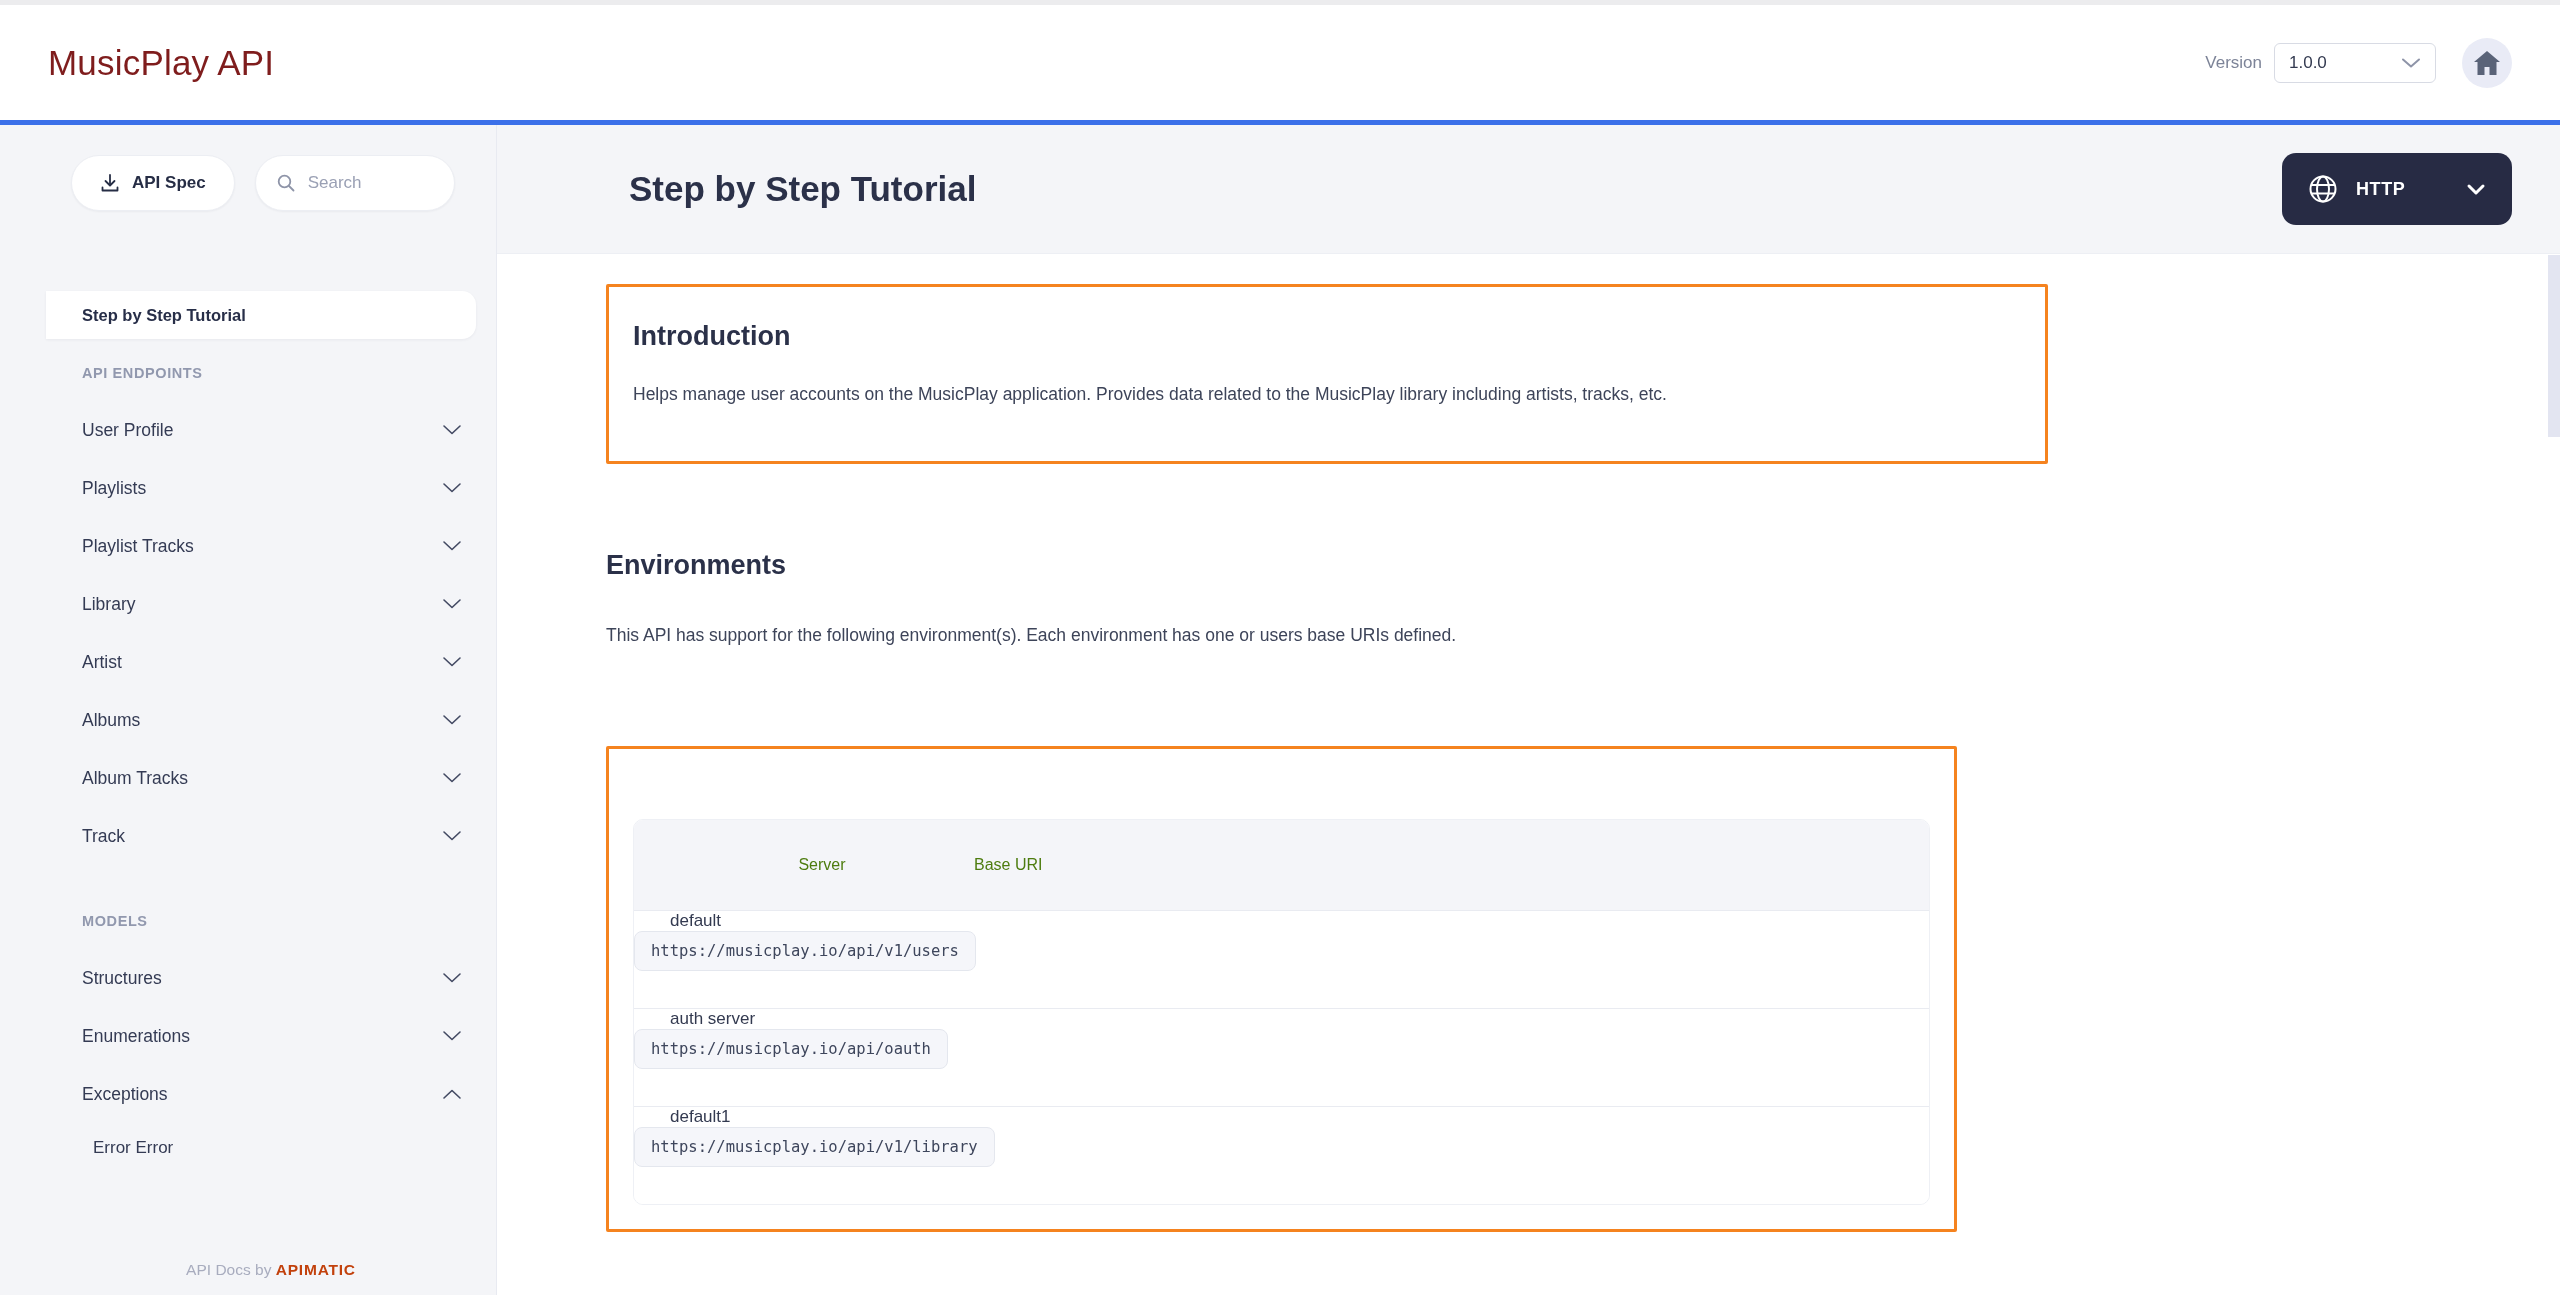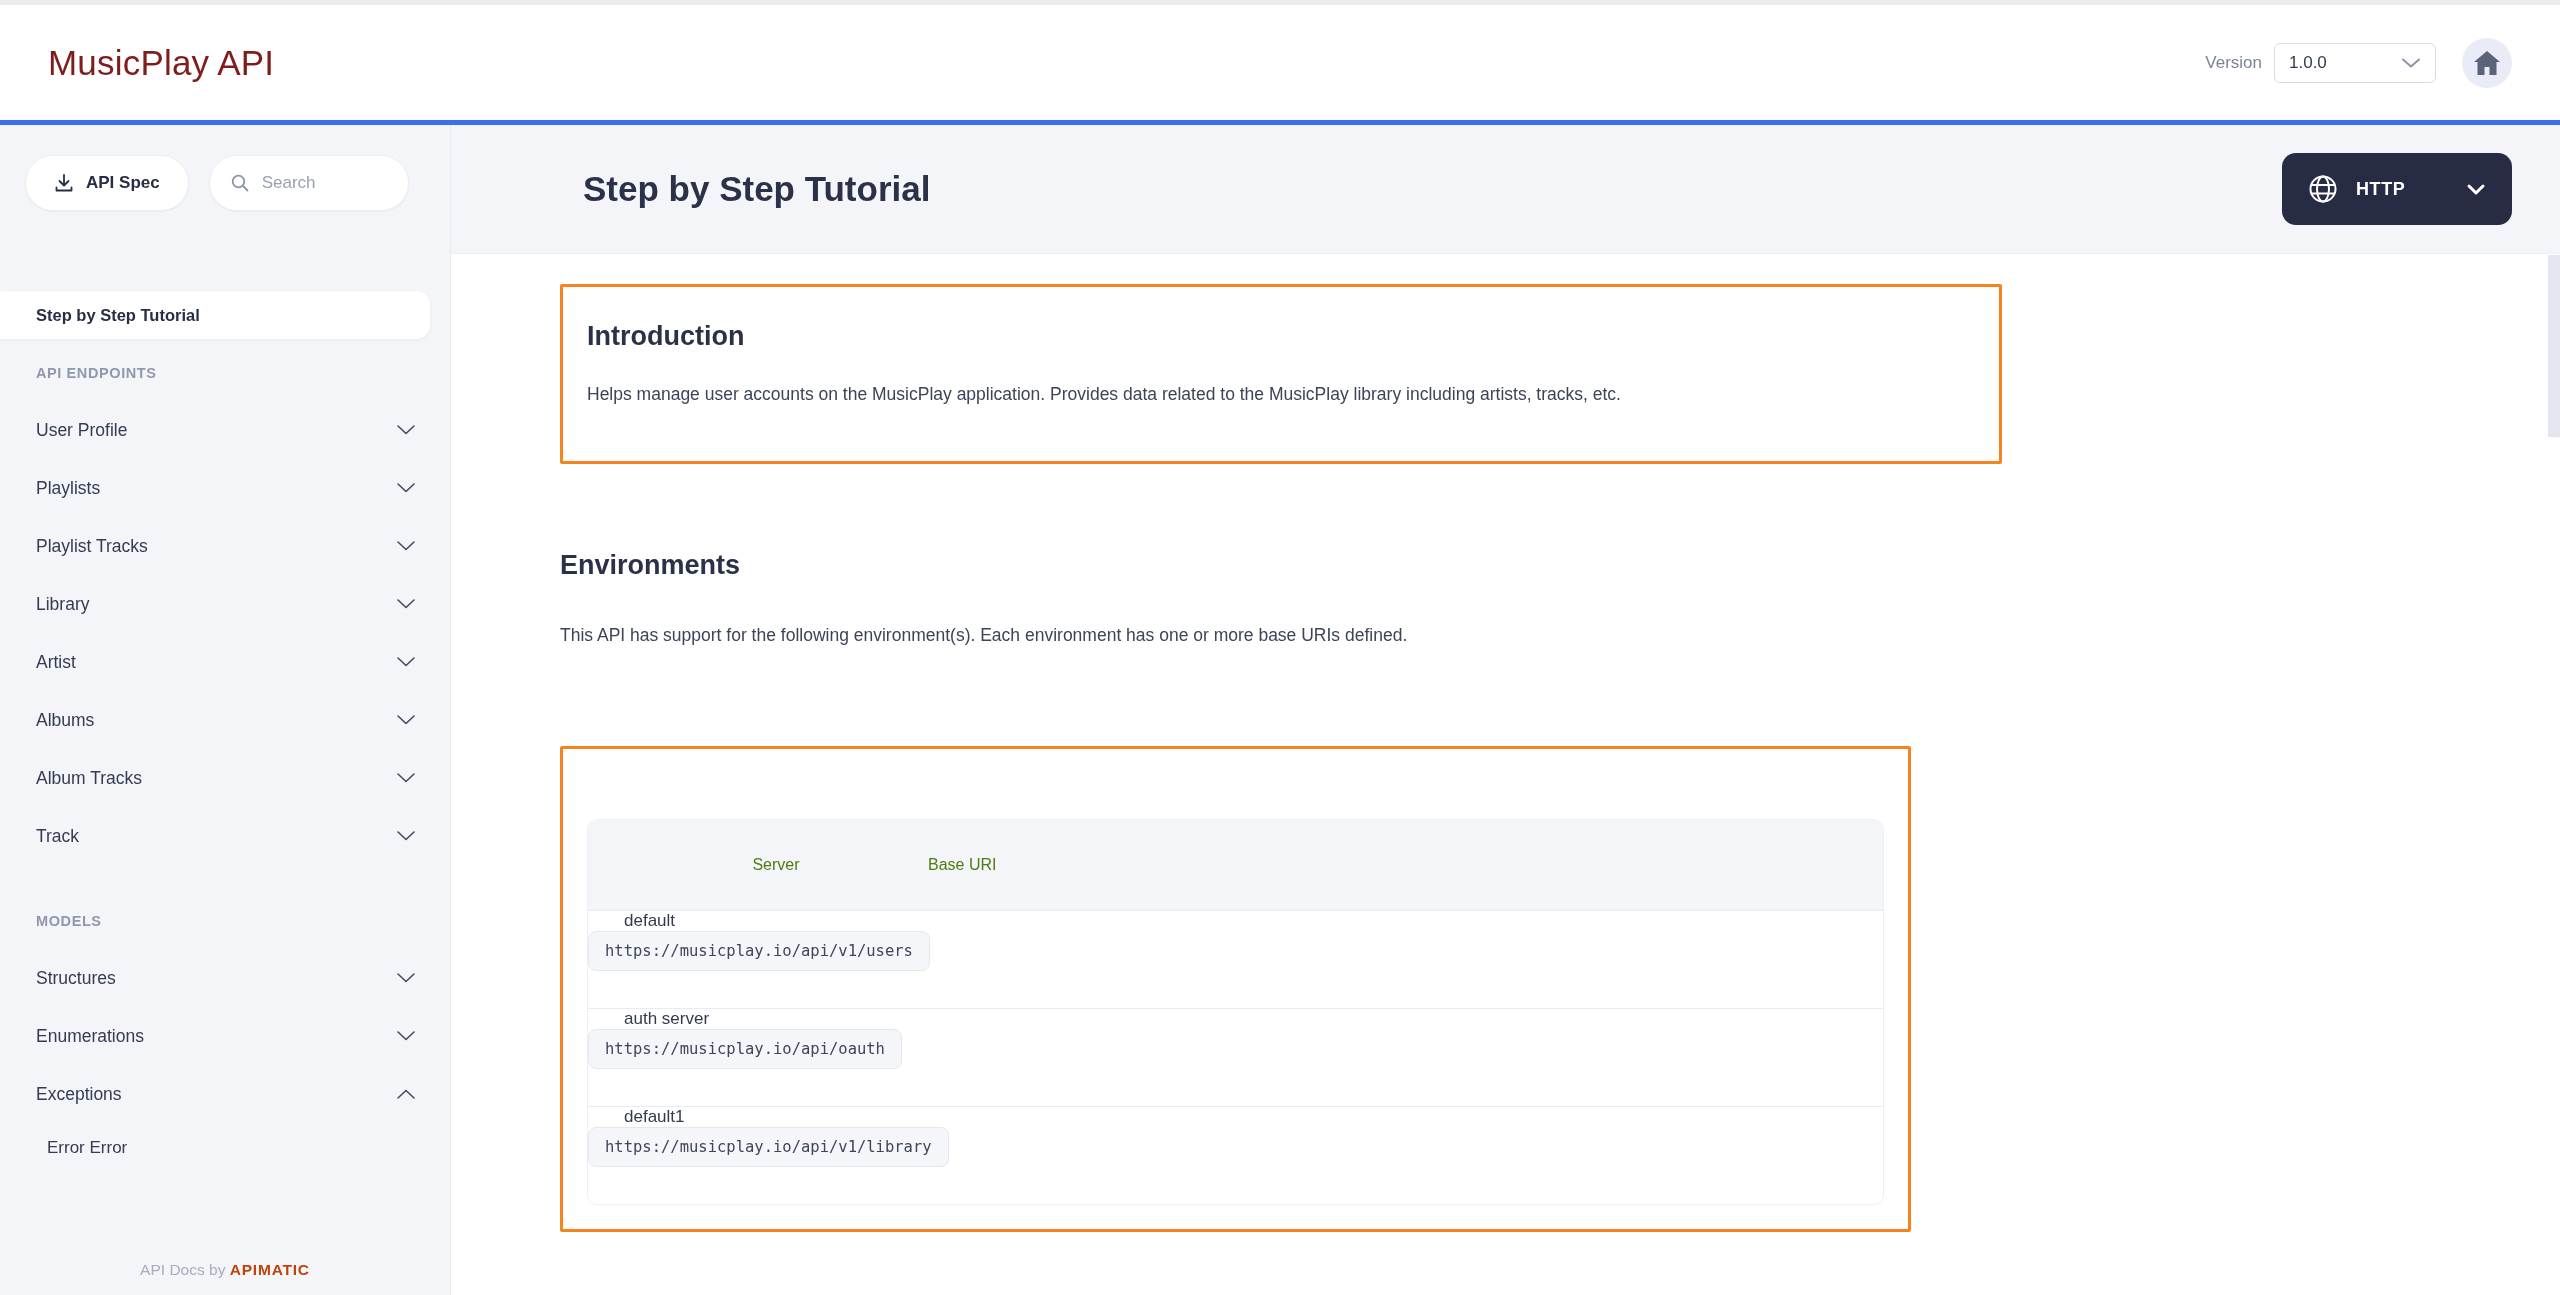--- a/index.html
+++ b/index.html
@@ -33,21 +33,21 @@
     margin-left: 26px; cursor: pointer; border: none;
   }
   .accent-bar { height: 5px; background: #3b70e9; }
 
   
   .layout { display: flex; height: 1170px; background: #f4f5f8; }
 
   
   .sidebar {
     width: 451px; flex-shrink: 0; position: relative;
-    border-right: 1px solid #e8eaf1; padding-top: 30px;
+    border-right: 1px solid #e8eaf1; padding-top: 30px; margin-left: 46px;
   }
   .sidebar-actions { display: flex; gap: 20px; margin-left: 25px; }
   .pill {
     height: 56px; background: #fff; border: 1px solid #eceef3; border-radius: 28px;
     display: flex; align-items: center;
     box-shadow: 0 1px 2px rgba(30,35,60,.05);
   }
   .api-spec-btn { padding: 0 28px; gap: 12px; font-size: 17px; font-weight: 600; color: #262d45; cursor: pointer; }
   .search-box { width: 200px; padding: 0 20px; gap: 10px; }
   .search-input {
@@ -309,21 +309,21 @@
     </div>
 
     <div class="panel">
 
       <div class="callout intro-box">
         <h2 class="section-title">Introduction</h2>
         <p class="body-text">Helps manage user accounts on the MusicPlay application. Provides data related to the MusicPlay library including artists, tracks, etc.</p>
       </div>
 
       <h2 class="section-title env-title">Environments</h2>
-      <p class="body-text env-text">This API has support for the following environment(s). Each environment has one or more base URIs defined.</p>
+      <p class="body-text env-text">This API has support for the following environment(s). Each environment has one or users base URIs defined.</p>
 
       <div class="callout prod-box">
 
         <div class="env-table">
           <div class="t-head">
             <div class="th col-server">Server</div>
             <div class="th">Base URI</div>
           </div>
           <div class="t-row">
             <div class="td-server col-server">default</div>

